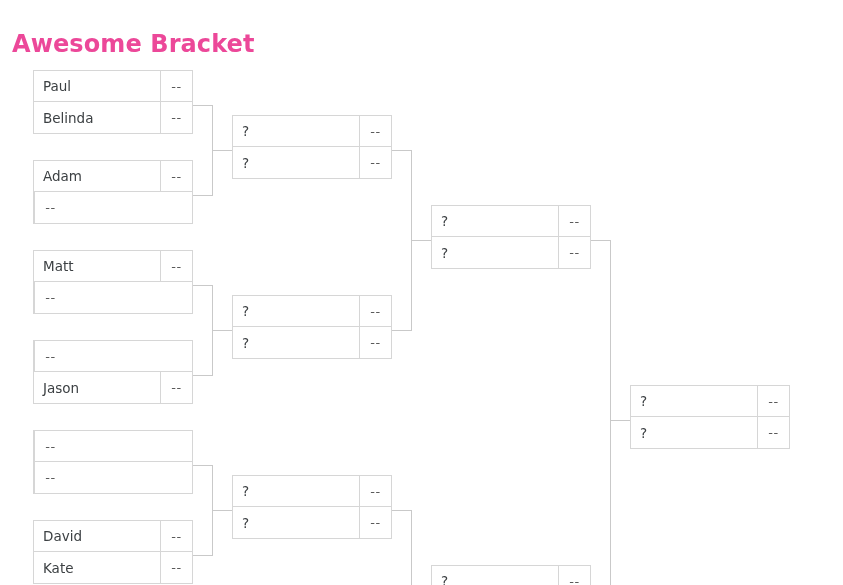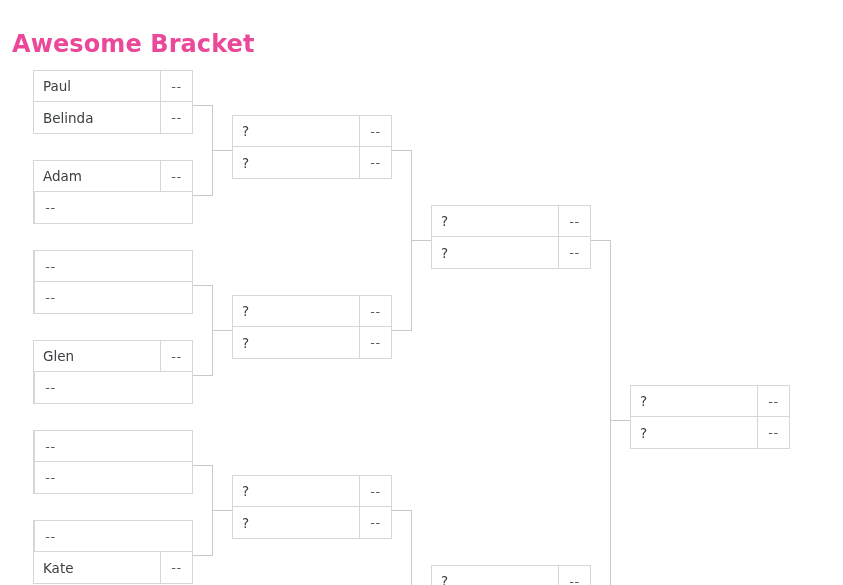--- a/index.html
+++ b/index.html
@@ -130,48 +130,50 @@
       <div class="seed-name">Adam</div>
       <div class="seed-score">--</div>
     </div>
     <div class="match-row">
       <div class="seed-score">--</div>
     </div>
   </div>
 
   <div class="match" style="left:33px; top:250px;">
     <div class="match-row">
+      <div class="seed-name">Matt</div>
       <div class="seed-score">--</div>
     </div>
     <div class="match-row">
       <div class="seed-score">--</div>
     </div>
   </div>
 
   <div class="match" style="left:33px; top:340px;">
     <div class="match-row">
-      <div class="seed-name">Glen</div>
-      <div class="seed-score">--</div>
-    </div>
-    <div class="match-row">
+      <div class="seed-score">--</div>
+    </div>
+    <div class="match-row">
+      <div class="seed-name">Jason</div>
       <div class="seed-score">--</div>
     </div>
   </div>
 
   <div class="match" style="left:33px; top:430px;">
     <div class="match-row">
       <div class="seed-score">--</div>
     </div>
     <div class="match-row">
       <div class="seed-score">--</div>
     </div>
   </div>
 
   <div class="match" style="left:33px; top:520px;">
     <div class="match-row">
+      <div class="seed-name">David</div>
       <div class="seed-score">--</div>
     </div>
     <div class="match-row">
       <div class="seed-name">Kate</div>
       <div class="seed-score">--</div>
     </div>
   </div>
 
   <div class="match" style="left:232px; top:115px;">
     <div class="match-row">

